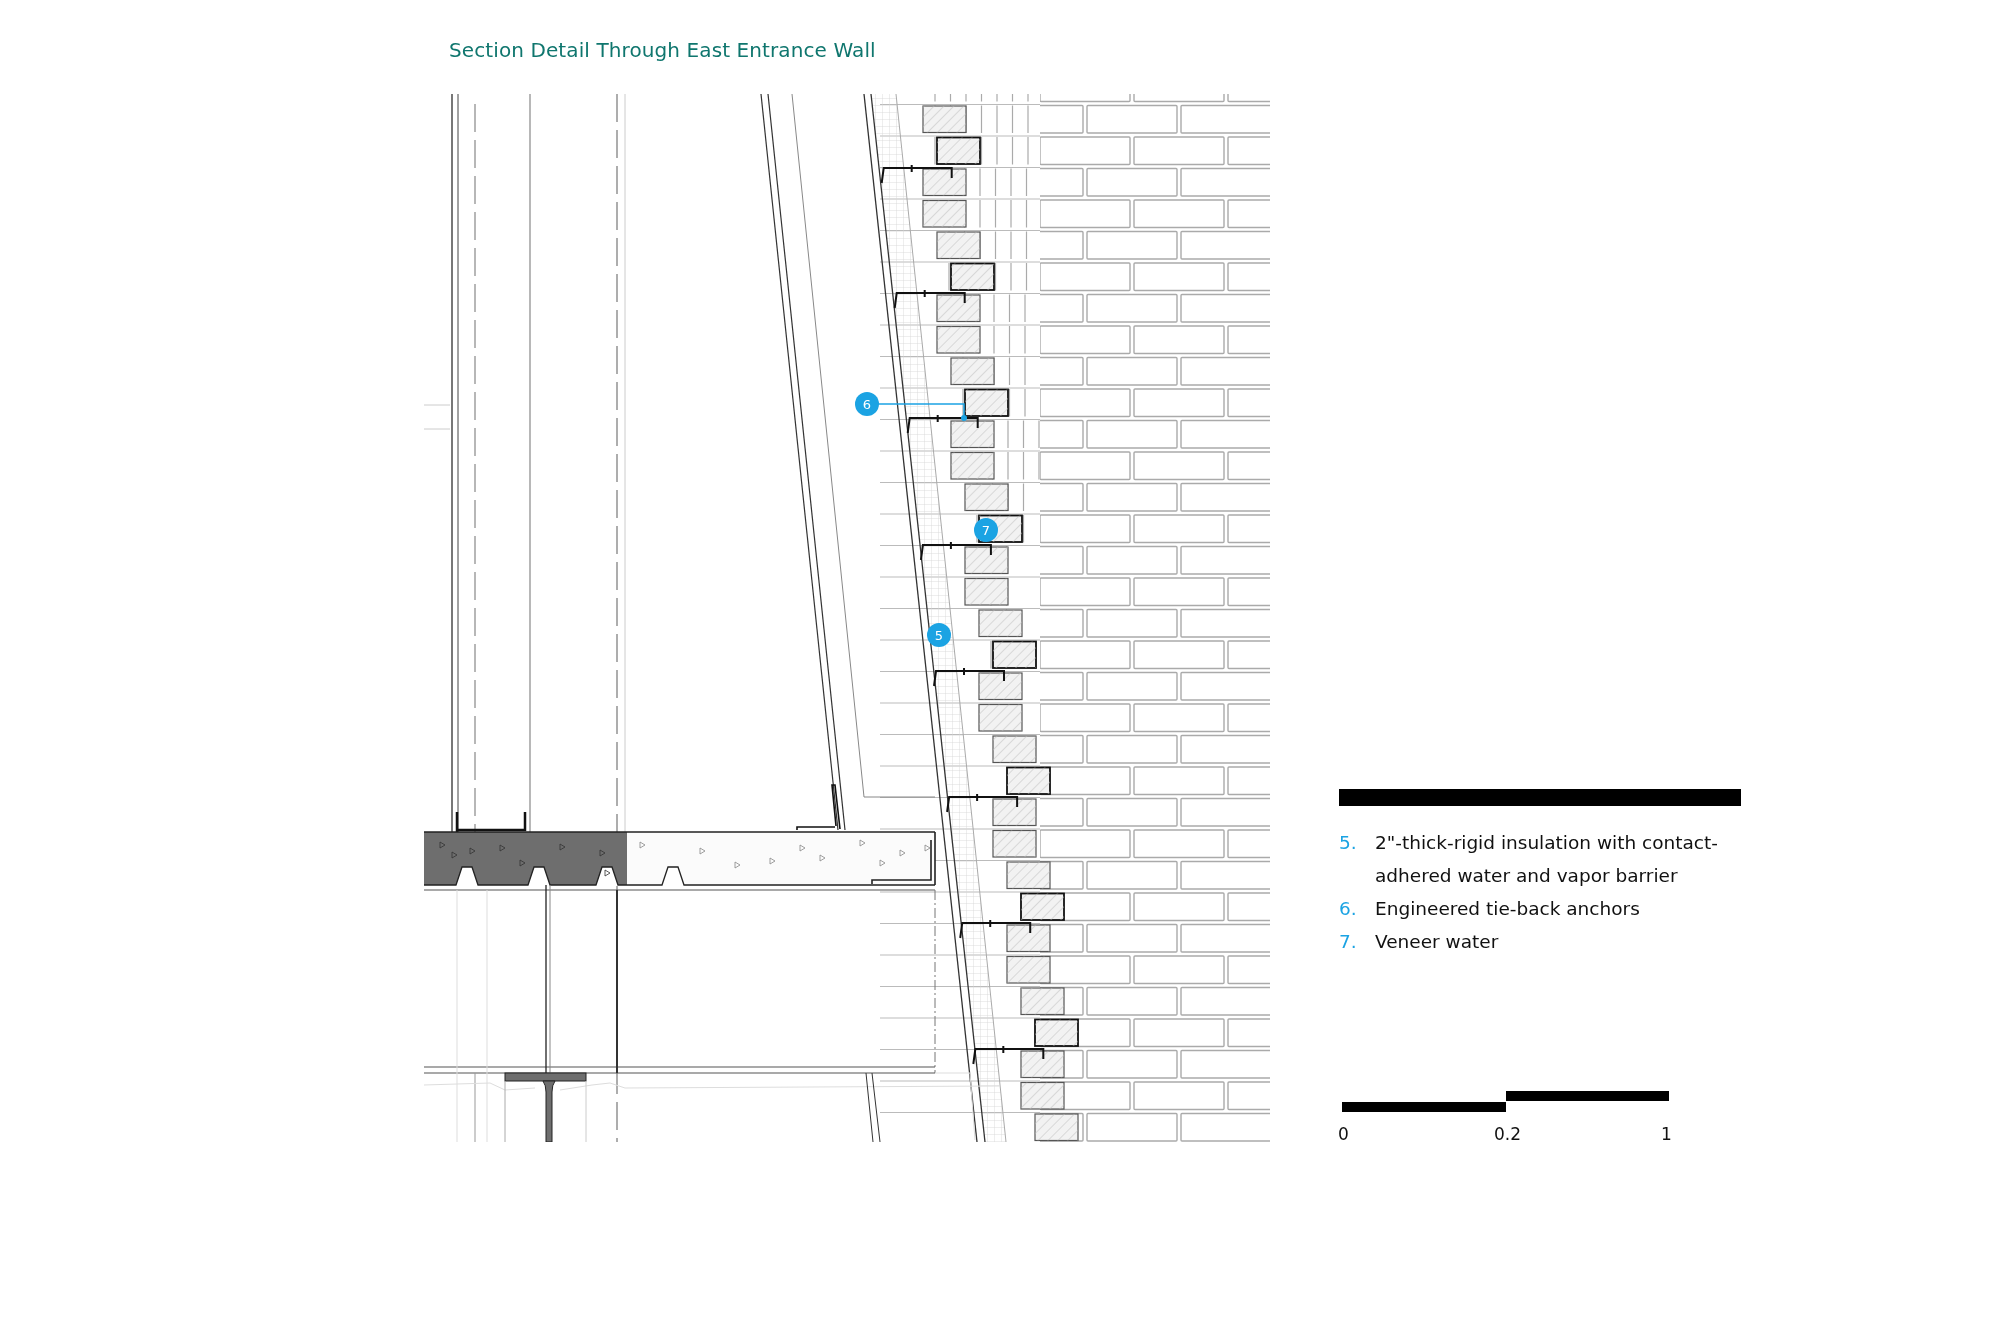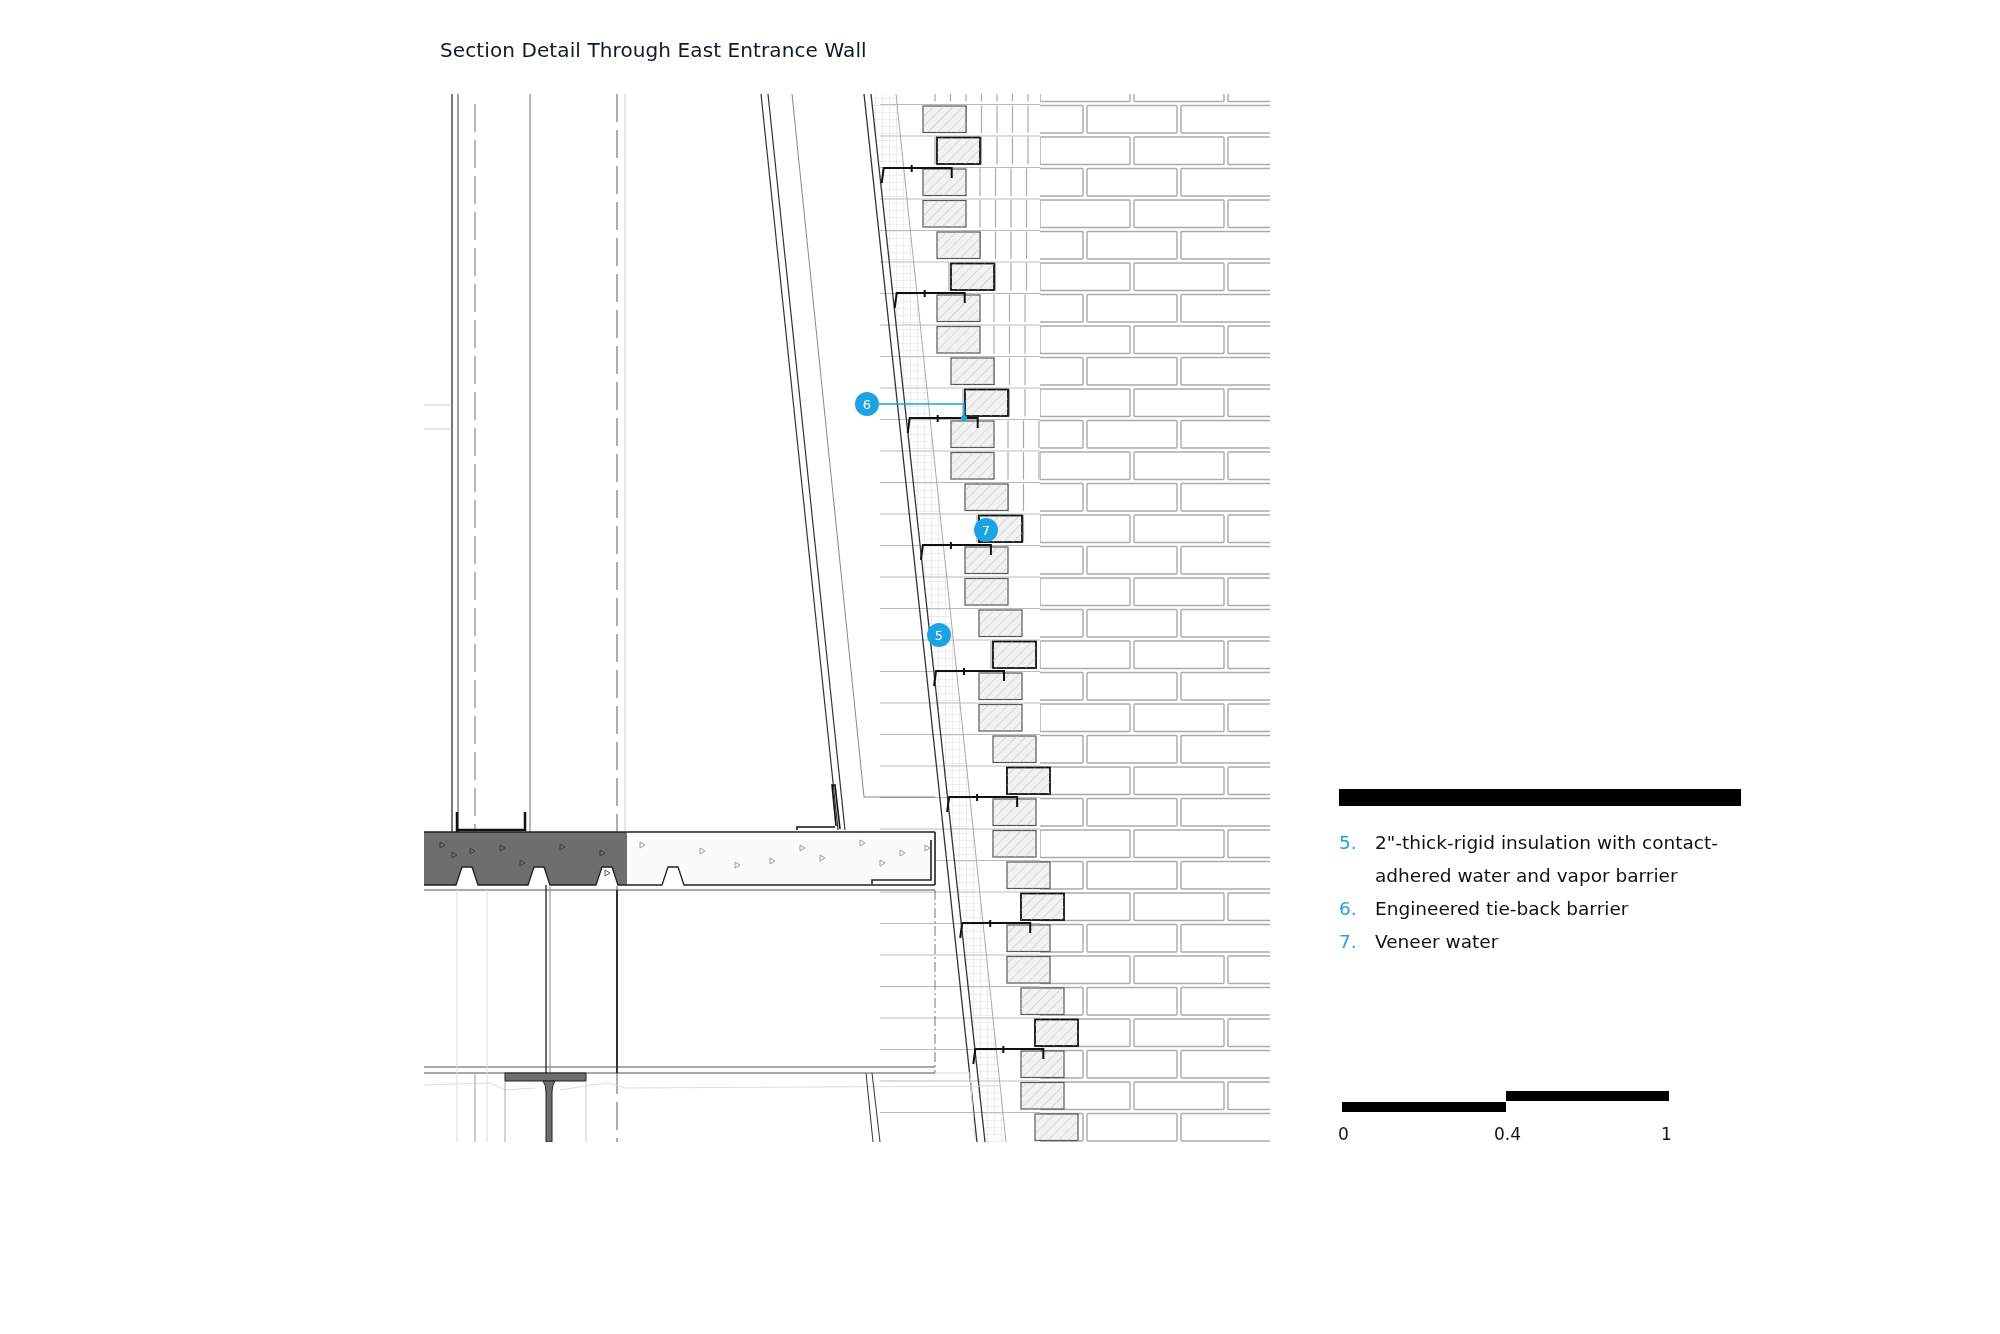--- a/index.html
+++ b/index.html
@@ -1,17 +1,17 @@
 <!DOCTYPE html>
 <html><head>
 <meta charset="utf-8">
 <style>
   html,body{margin:0;padding:0;background:#fff;}
   body{width:2000px;height:1334px;position:relative;overflow:hidden;font-family:"DejaVu Sans","Liberation Sans",sans-serif;color:#111;}
-  .title{position:absolute;left:440px;top:38px;font-size:20px;letter-spacing:0.1px;color:#0f172a;}
+  .title{position:absolute;left:449px;top:38px;font-size:20px;letter-spacing:0.1px;color:#0f766e;}
   #drawing{position:absolute;left:0;top:0;}
   .legend-bar{position:absolute;left:1339px;top:789px;width:402px;height:17px;background:#000;}
   .legend{position:absolute;left:1339px;top:826px;width:420px;font-size:18.5px;line-height:33px;}
   .legend-item{display:flex;}
   .legend-num{width:36px;flex:none;}
   .legend-text{flex:1;}
   .scale-label{position:absolute;top:1124px;font-size:17px;}
 </style>
 </head>
 <body>
@@ -494,23 +494,23 @@
 </svg>
 
 <div class="legend-bar"></div>
 <div class="legend">
   <div class="legend-item">
     <span class="legend-num" style="color: rgb(27, 163, 227);">5.</span>
     <span class="legend-text">2"-thick-rigid insulation with contact-adhered water and vapor barrier</span>
   </div>
   <div class="legend-item">
     <span class="legend-num" style="color: rgb(27, 163, 227);">6.</span>
-    <span class="legend-text">Engineered tie-back barrier</span>
+    <span class="legend-text">Engineered tie-back anchors</span>
   </div>
   <div class="legend-item">
     <span class="legend-num" style="color: rgb(27, 163, 227);">7.</span>
     <span class="legend-text">Veneer water</span>
   </div>
 </div>
 
 <div class="scale-label" style="left:1338px">0</div>
-<div class="scale-label" style="left:1494px">0.4</div>
+<div class="scale-label" style="left:1494px">0.2</div>
 <div class="scale-label" style="left:1661px">1</div>
 
 </body></html>

